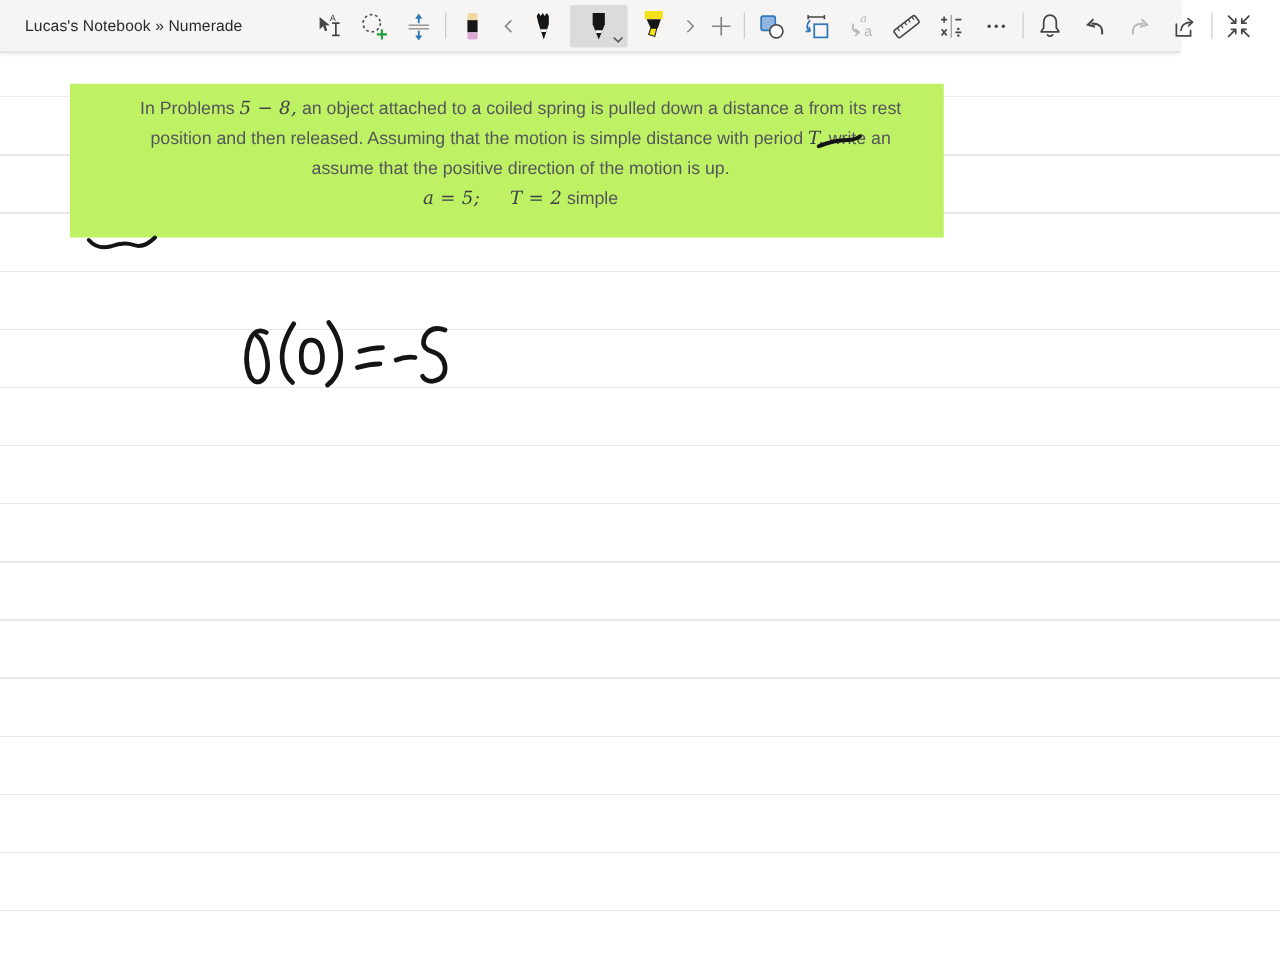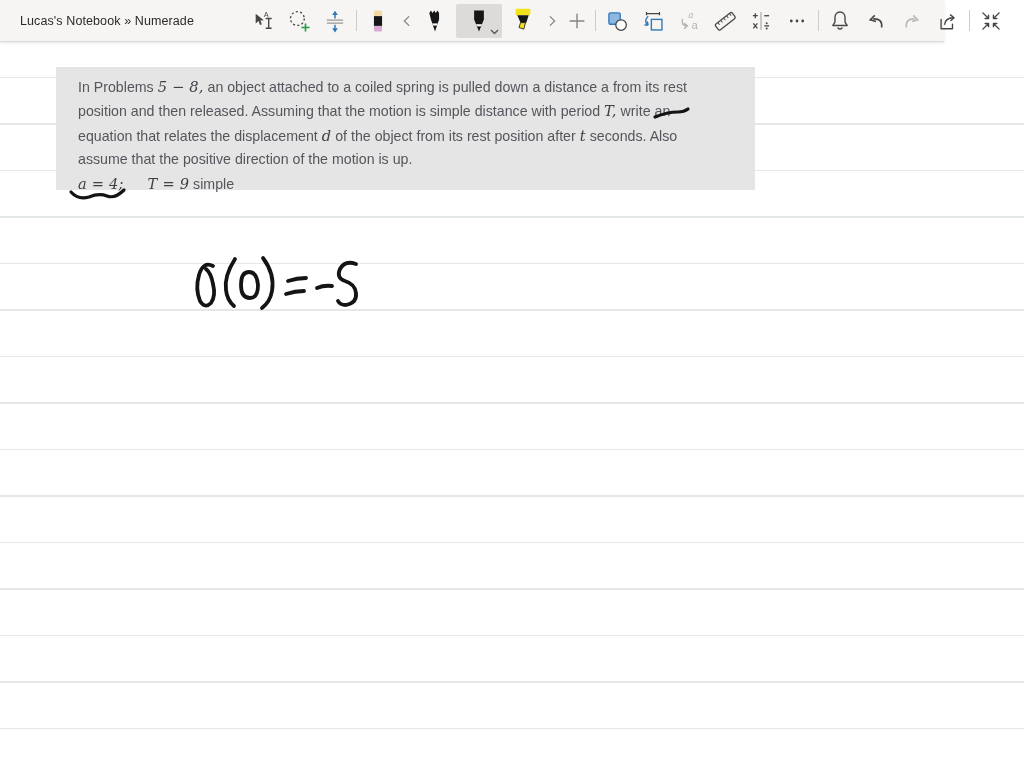--- a/index.html
+++ b/index.html
@@ -39,22 +39,22 @@
   }
   .ruled{
     position:absolute;left:0;top:35px; 
     width:1024px;height:691px;
     background-image:repeating-linear-gradient(180deg,
       #e5e8e8 0px,#e5e8e8 1px,transparent 1px,transparent 46.5px);
   }
   
   .problem-block{
     position:absolute;left:56px;top:67px;width:699px;height:123px;
-    background:#e5e5e5;z-index:5;
-    padding:8px 0 0 22px;box-sizing:border-box;
+    background:#bef264;z-index:5;
+    padding:8px 0 0 22px;box-sizing:border-box;text-align:center;
   }
   .pline{
     font-size:14.2px;line-height:23.4px;color:#54565c;white-space:nowrap;
   }
   .pline .math{
     font-family:"DejaVu Serif",serif;font-style:italic;color:#3e4147;
     font-size:14.6px;letter-spacing:.2px;
   }
   .pline .gap{display:inline-block;width:24px;}
   
@@ -307,23 +307,22 @@
   </div>
 </div>
 
 <div class="page">
   <div class="ruled"></div>
 </div>
 
 <div class="problem-block">
   <div class="pline"><span>In Problems </span><span class="math">5 − 8,</span><span> an object attached to a coiled spring is pulled down a distance a from its rest</span></div>
   <div class="pline"><span>position and then released. Assuming that the motion is simple distance with period </span><span class="math">T,</span><span> write an</span></div>
-  <div class="pline"><span>equation that relates the displacement </span><span class="math">d</span><span> of the object from its rest position after </span><span class="math">t</span><span> seconds. Also</span></div>
   <div class="pline"><span>assume that the positive direction of the motion is up.</span></div>
-  <div class="pline"><span class="math">a = 4;</span><span class="gap"></span><span class="math">T = 9</span><span> simple</span></div>
+  <div class="pline"><span class="math">a = 5;</span><span class="gap"></span><span class="math">T = 2</span><span> simple</span></div>
 </div>
 
 <svg class="ink-layer" viewBox="0 0 1024 768">
   <path class="ink w" d="M655,117 Q667,112 678,112 Q684,112 688,109"></path>
   <path class="ink w" d="M71,192 Q78,200 89,197 Q99,193 107,196 Q115,199 124,190"></path>
   <g>
     <path class="ink g" d="M213,266 Q203,261 199,275 Q195,289 200,301 Q205,309 211,303 Q216,296 213,284 Q211,273 206,269"></path>
     <path class="ink g" d="M235,259 Q224,276 226,290 Q227,300 234,306"></path>
     <path class="ink g" d="M249,272 Q241,272 241,285 Q241,298 250,298 Q258,298 258,285 Q257,272 249,272"></path>
     <path class="ink g" d="M263,258 Q275,274 272,291 Q270,302 262,308"></path>

